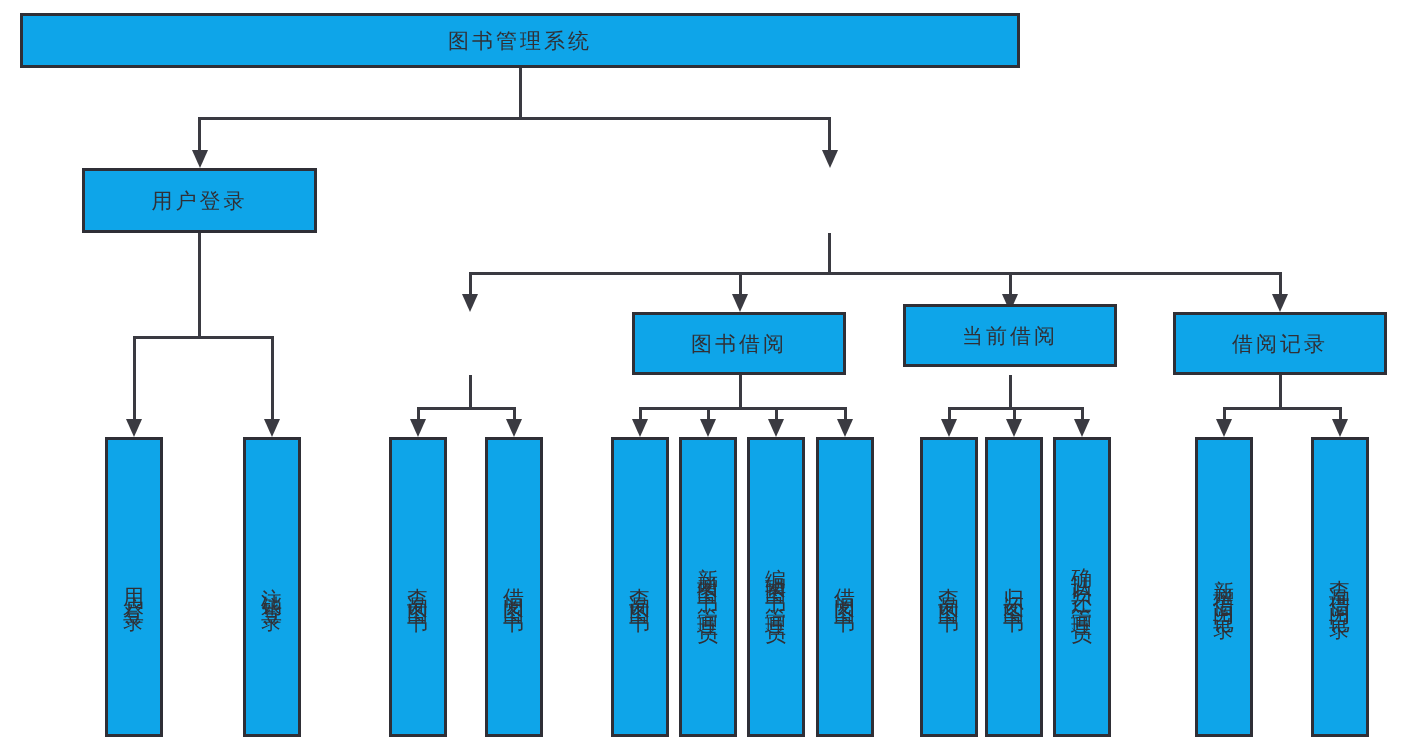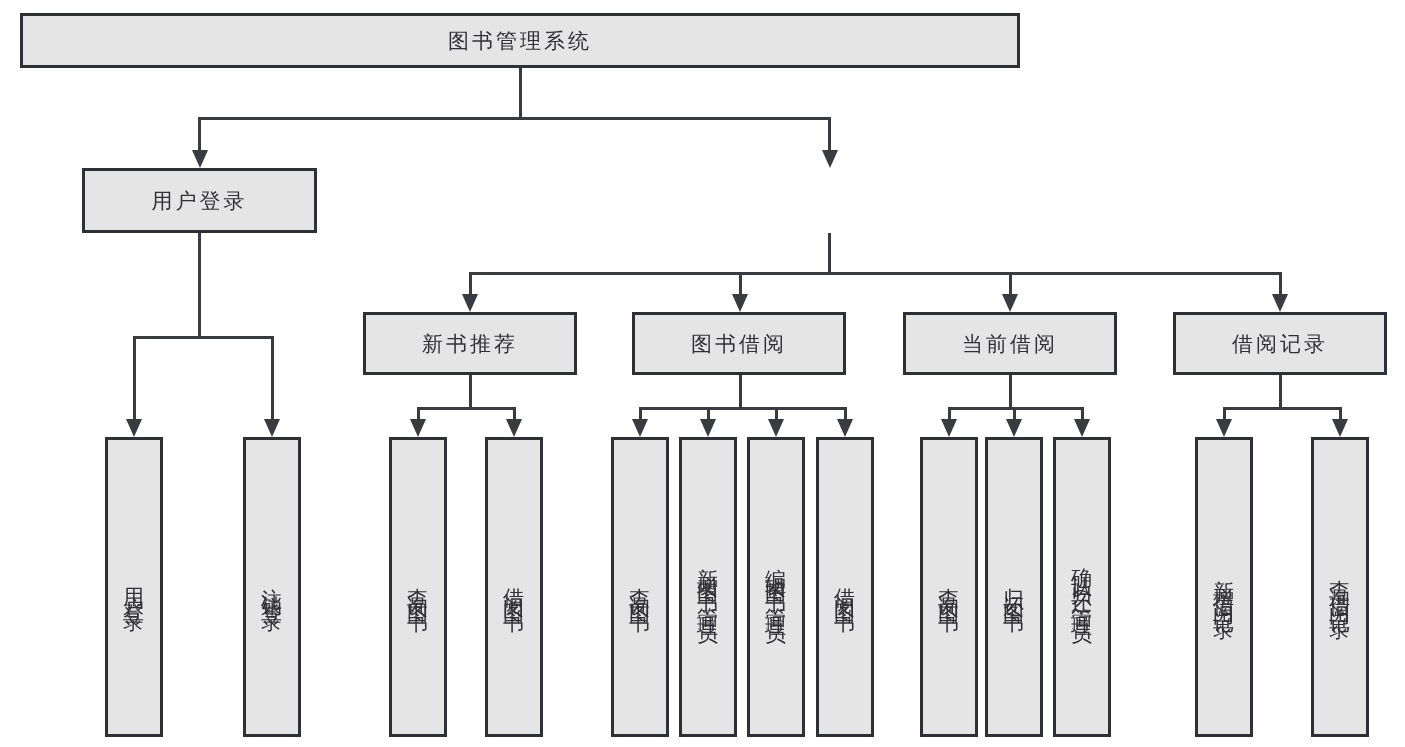--- a/index.html
+++ b/index.html
@@ -10,21 +10,21 @@
     --bg:#ffffff;
   }
   html,body{margin:0;padding:0;}
   body{
     width:1405px;height:747px;background:var(--bg);
     font-family:"Liberation Sans", sans-serif;
     position:relative;overflow:hidden;color:var(--text);
   }
   .stage{position:absolute;left:0;top:0;width:1405px;height:747px;}
   .box{
-    position:absolute;box-sizing:border-box;background:#e5e5e5;
+    position:absolute;box-sizing:border-box;background:#0ea5e9;
     border:3px solid var(--border);
     display:flex;align-items:center;justify-content:center;
   }
   .hbox span{
     font-size:21px;letter-spacing:3px;color:var(--text);white-space:nowrap;
   }
   .leaf{top:437px;width:58px;height:300px;}
   .leaf span{
     writing-mode:vertical-rl;text-orientation:mixed;
     font-size:21px;line-height:1;letter-spacing:8px;
@@ -113,27 +113,24 @@
   </div>
 
   <div class="box hbox" style="left:20px;top:13px;width:1000px;height:55px;">
     <span>图书管理系统</span>
   </div>
 
   <div class="box hbox" style="left:82px;top:168px;width:235px;height:65px;">
     <span>用户登录</span>
   </div>
 
-  <div class="box hbox" style="left:363px;top:312px;width:214px;height:63px;">
-    <span>新书推荐</span>
-  </div>
   <div class="box hbox" style="left:632px;top:312px;width:214px;height:63px;">
     <span>图书借阅</span>
   </div>
-  <div class="box hbox" style="left:903px;top:312px;width:214px;height:63px;">
+  <div class="box hbox" style="left:903px;top:304px;width:214px;height:63px;">
     <span>当前借阅</span>
   </div>
   <div class="box hbox" style="left:1173px;top:312px;width:214px;height:63px;">
     <span>借阅记录</span>
   </div>
 
   <div class="box leaf" style="left:105px;">
     <span>用户登录</span>
   </div>
   <div class="box leaf" style="left:243px;">

